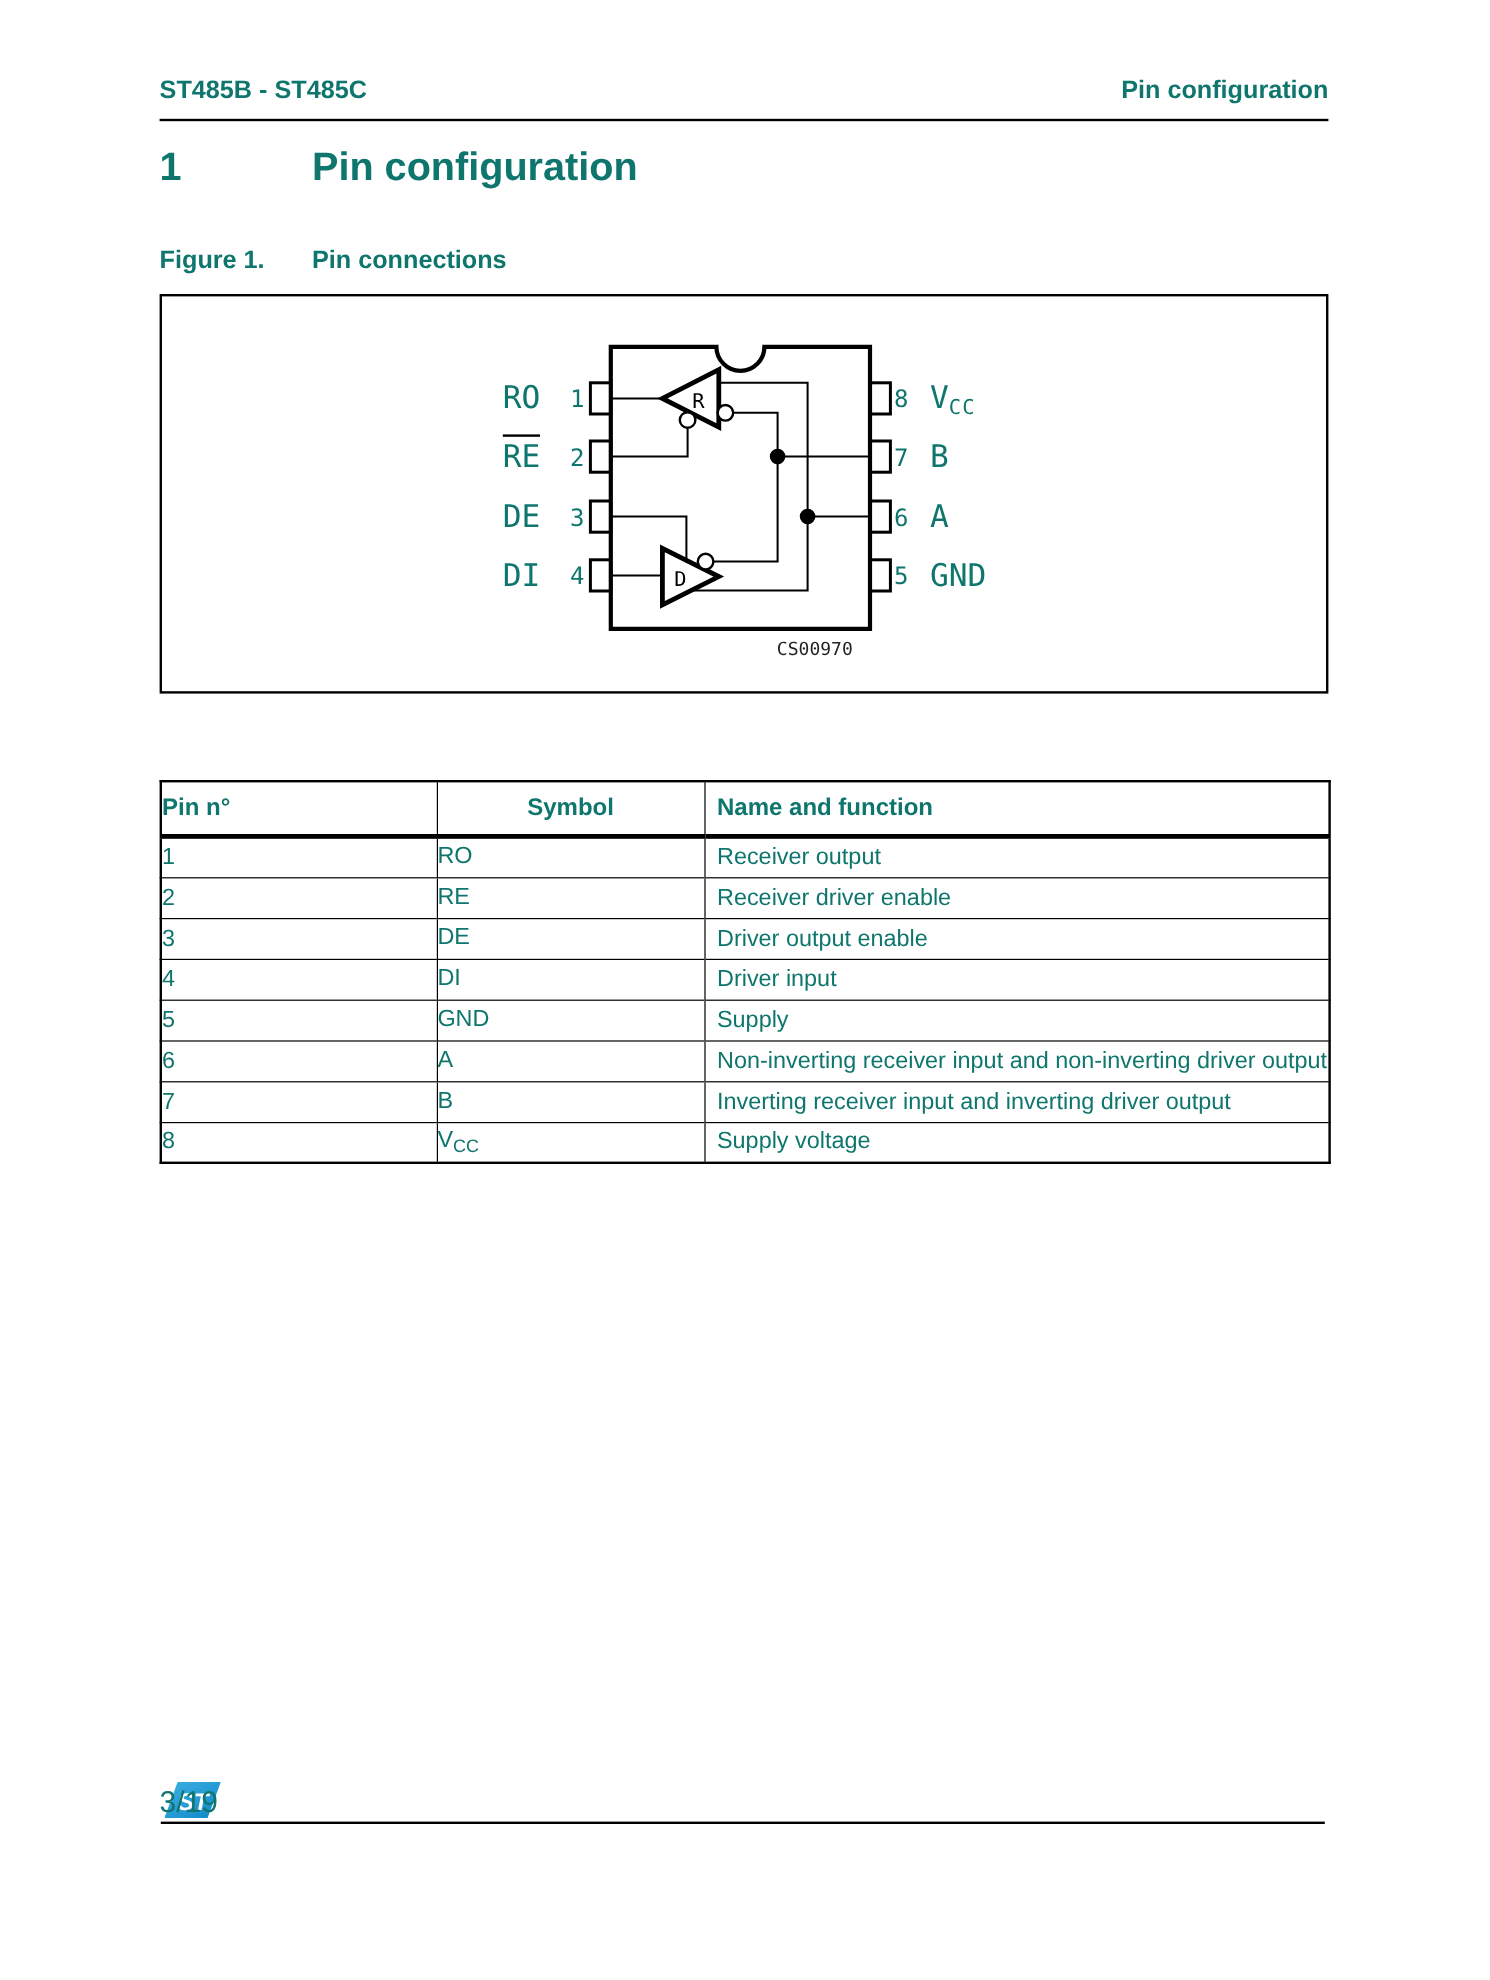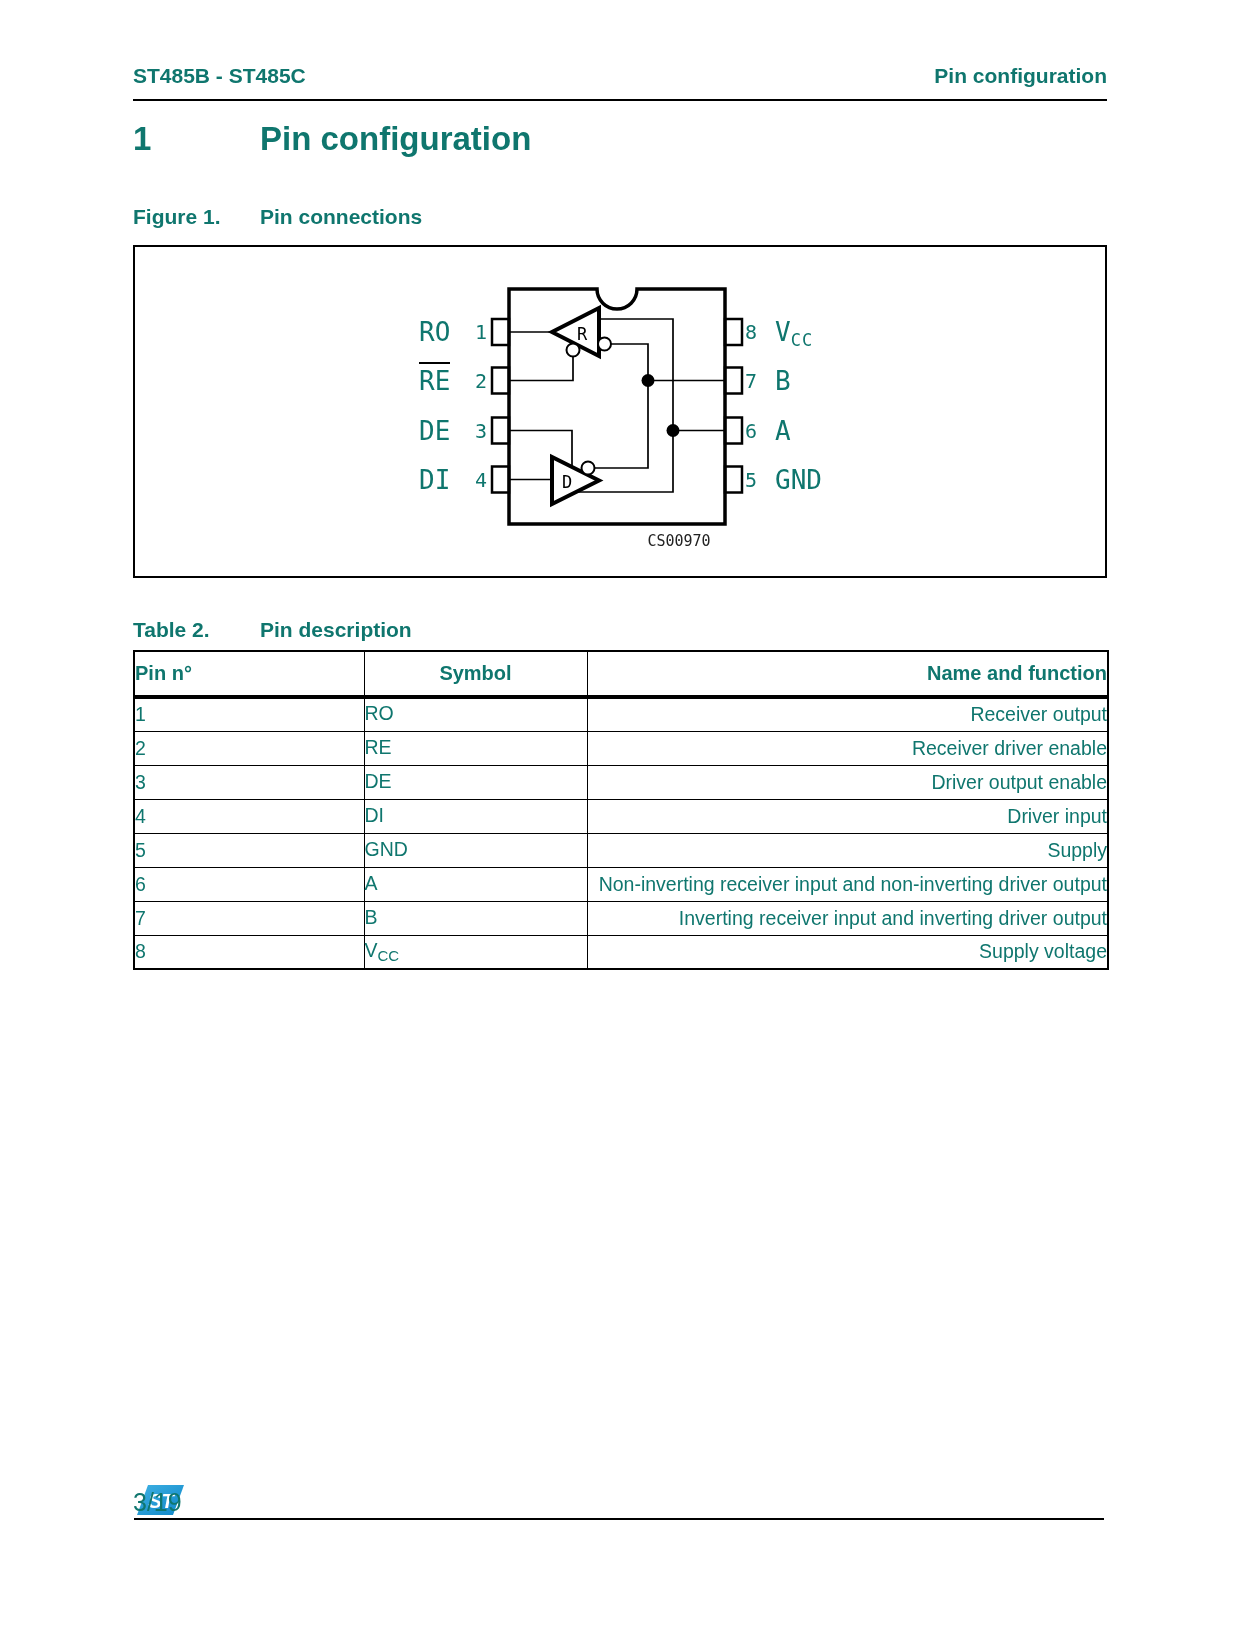--- a/index.html
+++ b/index.html
@@ -37,21 +37,21 @@
   .llab{left:284px}
   .fsub{font-size:17px;vertical-align:-5px;letter-spacing:1px}
 
   
   table.pins{position:absolute;left:133px;top:650px;width:974px;border-collapse:collapse;
              table-layout:fixed;font-size:20px;border:2px solid #000}
   table.pins th{font-weight:bold;height:46px;border-bottom:4px solid #000;vertical-align:middle}
   table.pins td{height:34px;vertical-align:middle;border-top:1.5px solid #000;font-size:19.5px}
   .c1{width:230px;text-align:left;border-right:1.5px solid #000}
   .c2{width:223px;border-right:1.5px solid #000}
-  .c3{width:521px;text-align:right;padding-left:10px}
+  .c3{width:521px;text-align:left;padding-left:10px}
   .tsub{font-size:15px;vertical-align:-4px}
 
   
   .logo{position:absolute;left:137px;top:1485px}
   .foot-rule{position:absolute;left:134px;top:1518px;width:970px;height:2px;background:#000}
   .page-num{position:absolute;left:133px;top:1488px;width:971px;text-align:left;font-size:25px}
 </style>
 </head>
 <body>
 
@@ -126,24 +126,20 @@
       <div class="pinnum rnum" style="top: 70px;">8</div>
       <div class="pinlab rlab" style="top: 70px;"><span>V</span><span class="fsub">CC</span></div>
       <div class="pinnum rnum" style="top: 119px;">7</div>
       <div class="pinlab rlab" style="top: 119px;"><span>B</span></div>
       <div class="pinnum rnum" style="top: 169px;">6</div>
       <div class="pinlab rlab" style="top: 169px;"><span>A</span></div>
       <div class="pinnum rnum" style="top: 218px;">5</div>
       <div class="pinlab rlab" style="top: 218px;"><span>GND</span></div>
     </div>
 
-  <div class="cap cap-tbl">
-    <span class="lbl">Table 2.</span>
-    <span class="ttl">Pin description</span>
-  </div>
 
   <table class="pins">
     <thead>
       <tr>
         <th class="c1">Pin n°</th>
         <th class="c2">Symbol</th>
         <th class="c3">Name and function</th>
       </tr>
     </thead>
     <tbody>

